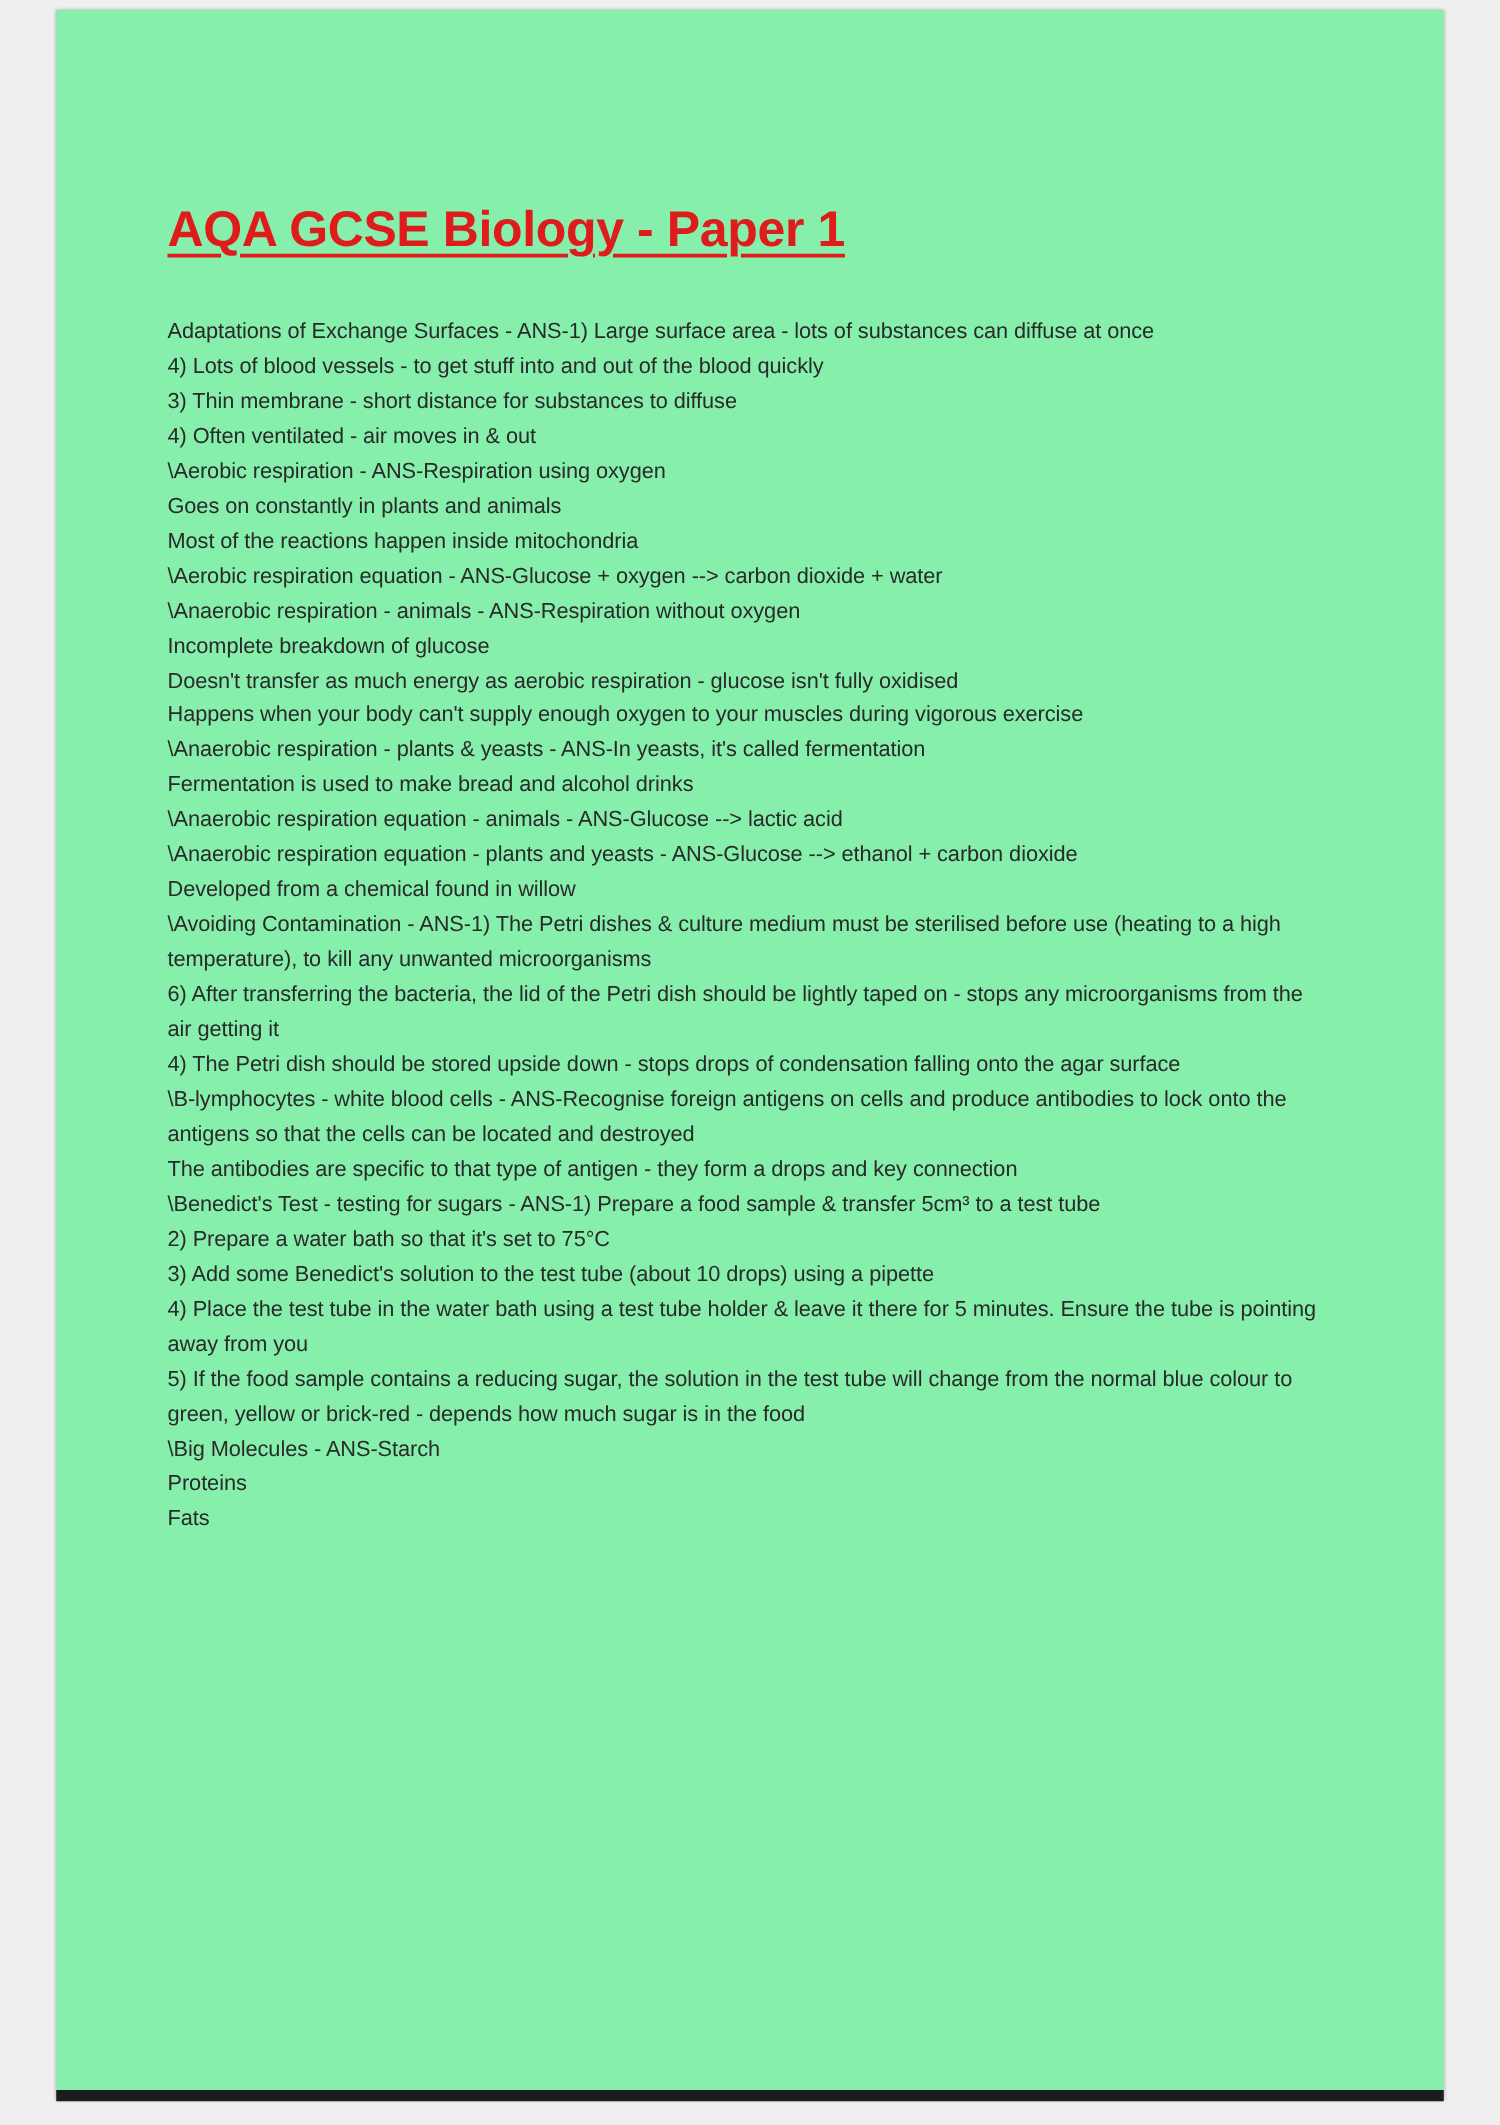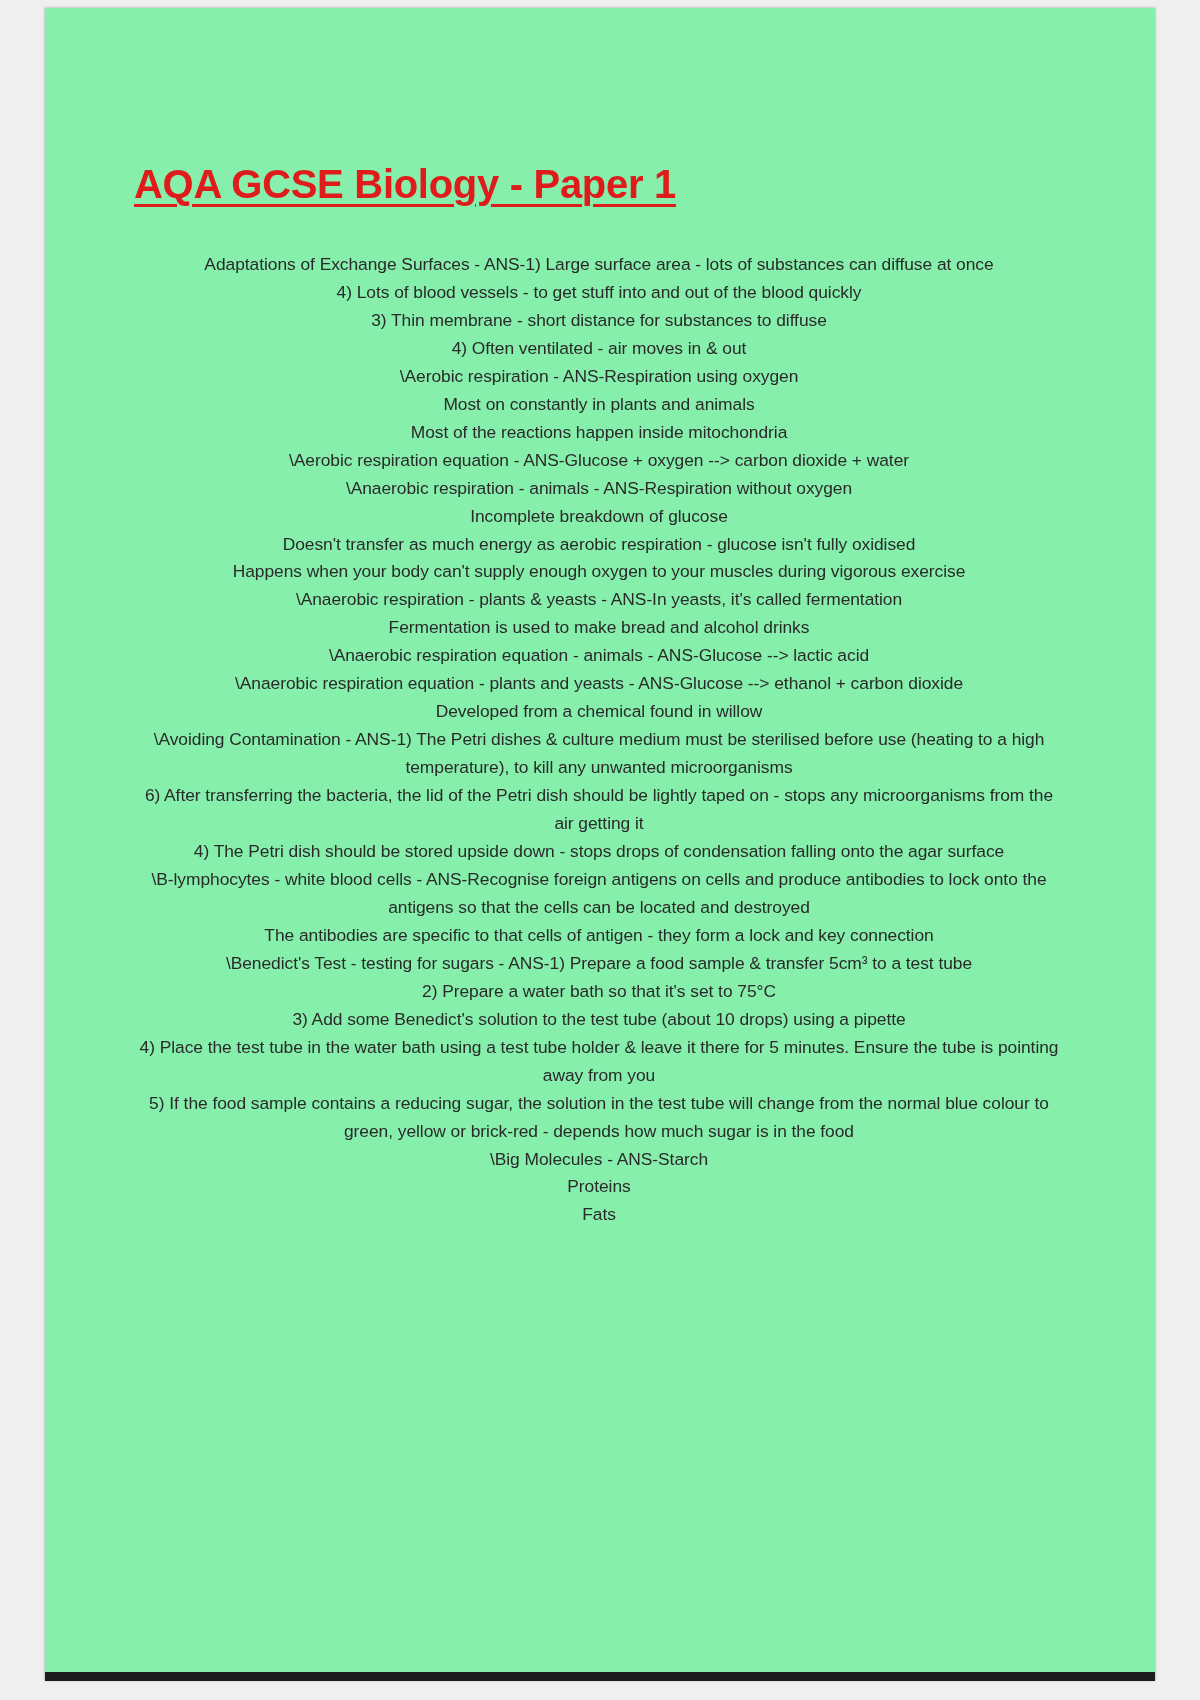--- a/index.html
+++ b/index.html
@@ -50,21 +50,20 @@
     top: 243px;
     width: 930px;
     font-size: 17.4px;
     line-height: 27.95px;
     color: #2a2a2a;
     letter-spacing: -0.05px;
   }
   .body-block p {
     margin: 0;
     padding: 0;
-    text-align: center;
   }
   .bottom-bar {
     position: absolute;
     left: 45px;
     top: 1672px;
     width: 1110px;
     height: 9px;
     background: #1c1c1c;
   }
 </style>
@@ -75,37 +74,37 @@
   <div class="page">
 
     <h1 class="doc-title">AQA GCSE Biology - Paper 1</h1>
 
     <div class="body-block">
         <p>Adaptations of Exchange Surfaces - ANS-1) Large surface area - lots of substances can diffuse at once</p>
         <p>4) Lots of blood vessels - to get stuff into and out of the blood quickly</p>
         <p>3) Thin membrane - short distance for substances to diffuse</p>
         <p>4) Often ventilated - air moves in &amp; out</p>
         <p>\Aerobic respiration - ANS-Respiration using oxygen</p>
-        <p>Most on constantly in plants and animals</p>
+        <p>Goes on constantly in plants and animals</p>
         <p>Most of the reactions happen inside mitochondria</p>
         <p>\Aerobic respiration equation - ANS-Glucose + oxygen --&gt; carbon dioxide + water</p>
         <p>\Anaerobic respiration - animals - ANS-Respiration without oxygen</p>
         <p>Incomplete breakdown of glucose</p>
         <p>Doesn't transfer as much energy as aerobic respiration - glucose isn't fully oxidised</p>
         <p>Happens when your body can't supply enough oxygen to your muscles during vigorous exercise</p>
         <p>\Anaerobic respiration - plants &amp; yeasts - ANS-In yeasts, it's called fermentation</p>
         <p>Fermentation is used to make bread and alcohol drinks</p>
         <p>\Anaerobic respiration equation - animals - ANS-Glucose --&gt; lactic acid</p>
         <p>\Anaerobic respiration equation - plants and yeasts - ANS-Glucose --&gt; ethanol + carbon dioxide</p>
         <p>Developed from a chemical found in willow</p>
         <p>\Avoiding Contamination - ANS-1) The Petri dishes &amp; culture medium must be sterilised before use (heating to a high temperature), to kill any unwanted microorganisms</p>
         <p>6) After transferring the bacteria, the lid of the Petri dish should be lightly taped on - stops any microorganisms from the air getting it</p>
         <p>4) The Petri dish should be stored upside down - stops drops of condensation falling onto the agar surface</p>
         <p>\B-lymphocytes - white blood cells - ANS-Recognise foreign antigens on cells and produce antibodies to lock onto the antigens so that the cells can be located and destroyed</p>
-        <p>The antibodies are specific to that cells of antigen - they form a lock and key connection</p>
+        <p>The antibodies are specific to that type of antigen - they form a drops and key connection</p>
         <p>\Benedict's Test - testing for sugars - ANS-1) Prepare a food sample &amp; transfer 5cm³ to a test tube</p>
         <p>2) Prepare a water bath so that it's set to 75°C</p>
         <p>3) Add some Benedict's solution to the test tube (about 10 drops) using a pipette</p>
         <p>4) Place the test tube in the water bath using a test tube holder &amp; leave it there for 5 minutes. Ensure the tube is pointing away from you</p>
         <p>5) If the food sample contains a reducing sugar, the solution in the test tube will change from the normal blue colour to green, yellow or brick-red - depends how much sugar is in the food</p>
         <p>\Big Molecules - ANS-Starch</p>
         <p>Proteins</p>
         <p>Fats</p>
       </div>
 

